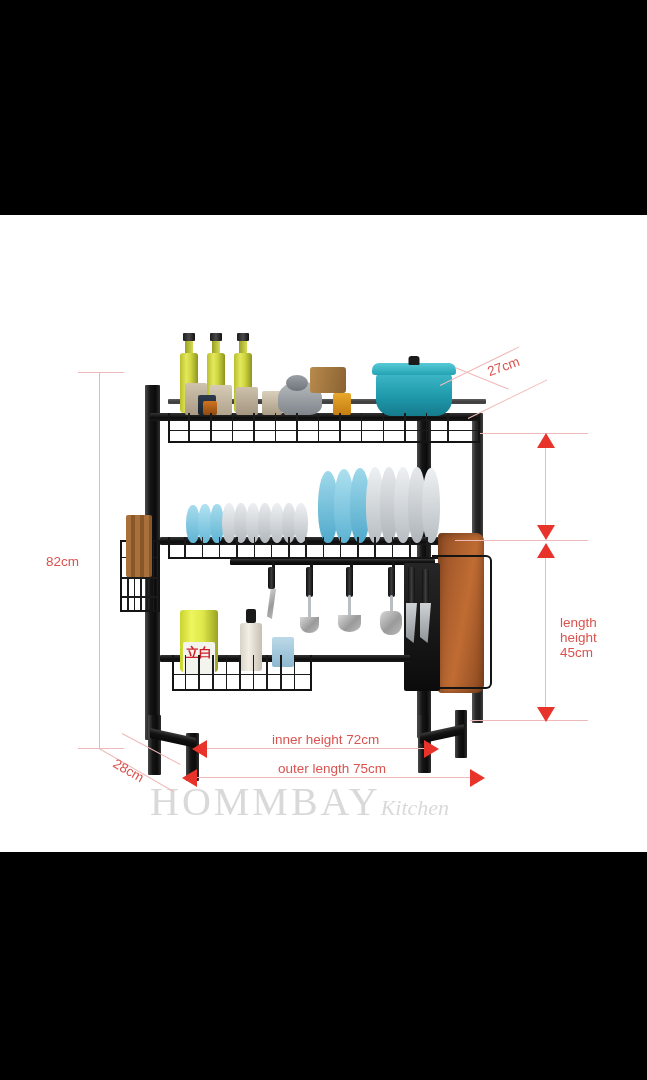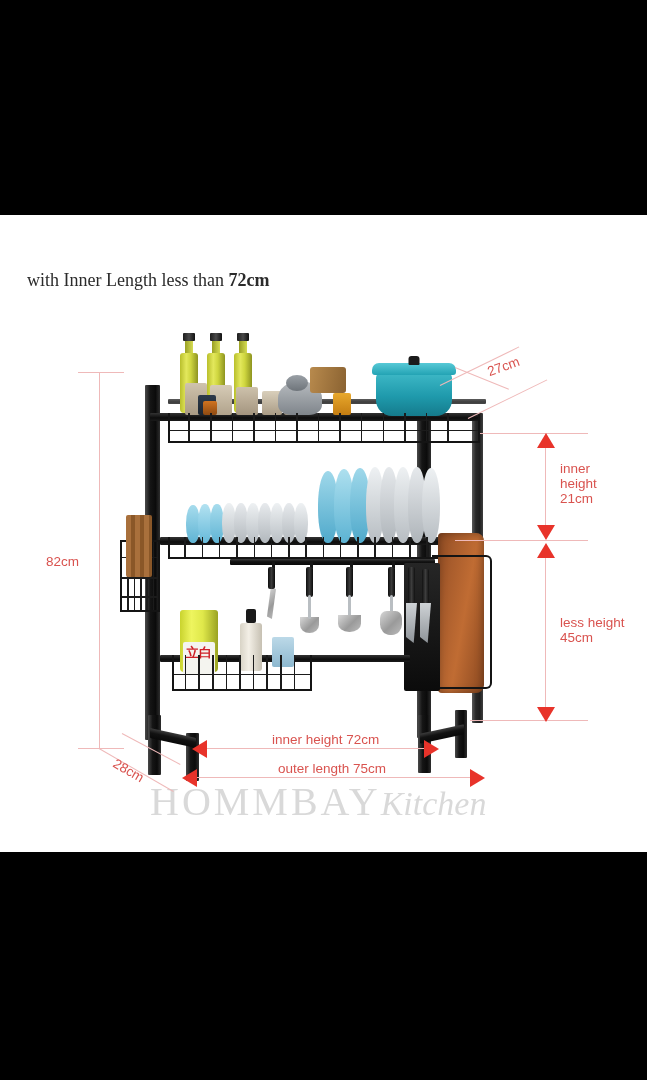--- a/index.html
+++ b/index.html
@@ -70,31 +70,30 @@
        background:linear-gradient(90deg,#c9d32e 0%,#eef55f 30%,#dfe84a 60%,#9aa322 100%);}
   .dlabel{position:absolute;left:8%;right:8%;background:#f4f4ef;border-radius:2px;}
   .dlabel .cn{font-family:"DejaVu Sans",sans-serif;color:#cf2027;font-weight:bold;text-align:center;}
   .pump{position:absolute;border-radius:3px;background:linear-gradient(90deg,#d8d3c6,#f3efe6 40%,#c6c0b2);}
   .pump .top{position:absolute;left:28%;top:-14px;width:44%;height:14px;background:#1a1a1a;border-radius:2px;}
   .sponge{position:absolute;border-radius:2px;background:linear-gradient(180deg,#bcd9e8,#8db8cf);}
 
   
   .watermark{position:absolute;left:150px;top:563px;width:340px;height:60px;pointer-events:none;
      color:rgba(120,120,120,.28);font-size:40px;font-family:"Liberation Serif",serif;letter-spacing:3px;white-space:nowrap;}
-  .watermark .k{font-style:italic;font-size:34px;letter-spacing:0;font-family:Liberation Serif, serif;}
+  .watermark .k{font-style:italic;font-size:22px;letter-spacing:0;font-family:Liberation Serif, serif;}
 </style>
 </head>
 <body>
 
 <div id="stage">
 
   <div id="panel">
 
     <div class="heading">
-      <div class="h-line2"><span>with Inner Length less than </span><b>72cm</b></div>
     </div>
 
     <div class="post" style="left:145px;top:170px;width:15px;height:355px;"></div>
 
     <div class="post" style="left:417px;top:178px;width:14px;height:345px;"></div>
 
     <div class="post" style="left:472px;top:198px;width:11px;height:310px;opacity:.92;"></div>
 
     <div class="shelfbar" style="left:150px;top:198px;width:330px;height:8px;"></div>
     <div class="shelfbar" style="left:168px;top:184px;width:318px;height:5px;opacity:.8;"></div>
@@ -296,27 +295,26 @@
     <div style="position:absolute;left:440px;top:170px;width:88px;height:1px;background:#efb9b9;transform:rotate(-26deg);transform-origin:left center;"></div>
     <div style="position:absolute;left:468px;top:203px;width:88px;height:1px;background:#efb9b9;transform:rotate(-26deg);transform-origin:left center;"></div>
     <div style="position:absolute;left:455px;top:152px;width:58px;height:1px;background:#efb9b9;transform:rotate(22deg);transform-origin:left center;"></div>
     <div class="dimtxt" style="left:487px;top:144px;transform:rotate(-20deg);">27cm</div>
 
     <div class="dimline h" style="left:480px;top:218px;width:108px;"></div>
     <div class="dimline h" style="left:455px;top:325px;width:133px;"></div>
     <div class="dimline v" style="left:545px;top:220px;height:104px;"></div>
     <div class="arrow up" style="left:537px;top:218px;"></div>
     <div class="arrow down" style="left:537px;top:310px;"></div>
-    <div class="dimtxt" style="left:560px;top:246px;width:70px;"><span>inner height 21cm</span></div>
 
     <div class="dimline h" style="left:470px;top:505px;width:118px;"></div>
     <div class="dimline v" style="left:545px;top:330px;height:175px;"></div>
     <div class="arrow up" style="left:537px;top:328px;"></div>
     <div class="arrow down" style="left:537px;top:492px;"></div>
-    <div class="dimtxt" style="left:560px;top:400px;width:70px;"><span>less height 45cm</span></div>
+    <div class="dimtxt" style="left:560px;top:400px;width:70px;"><span>length height 45cm</span></div>
 
     <div class="dimline h" style="left:200px;top:533px;width:236px;"></div>
     <div class="arrow left" style="left:192px;top:525px;"></div>
     <div class="arrow right" style="left:424px;top:525px;"></div>
     <div class="dimtxt" style="left:272px;top:517px;">inner height 72cm</div>
 
     <div class="dimline h" style="left:190px;top:562px;width:292px;"></div>
     <div class="arrow left" style="left:182px;top:554px;"></div>
     <div class="arrow right" style="left:470px;top:554px;"></div>
     <div class="dimtxt" style="left:278px;top:546px;">outer length 75cm</div>

